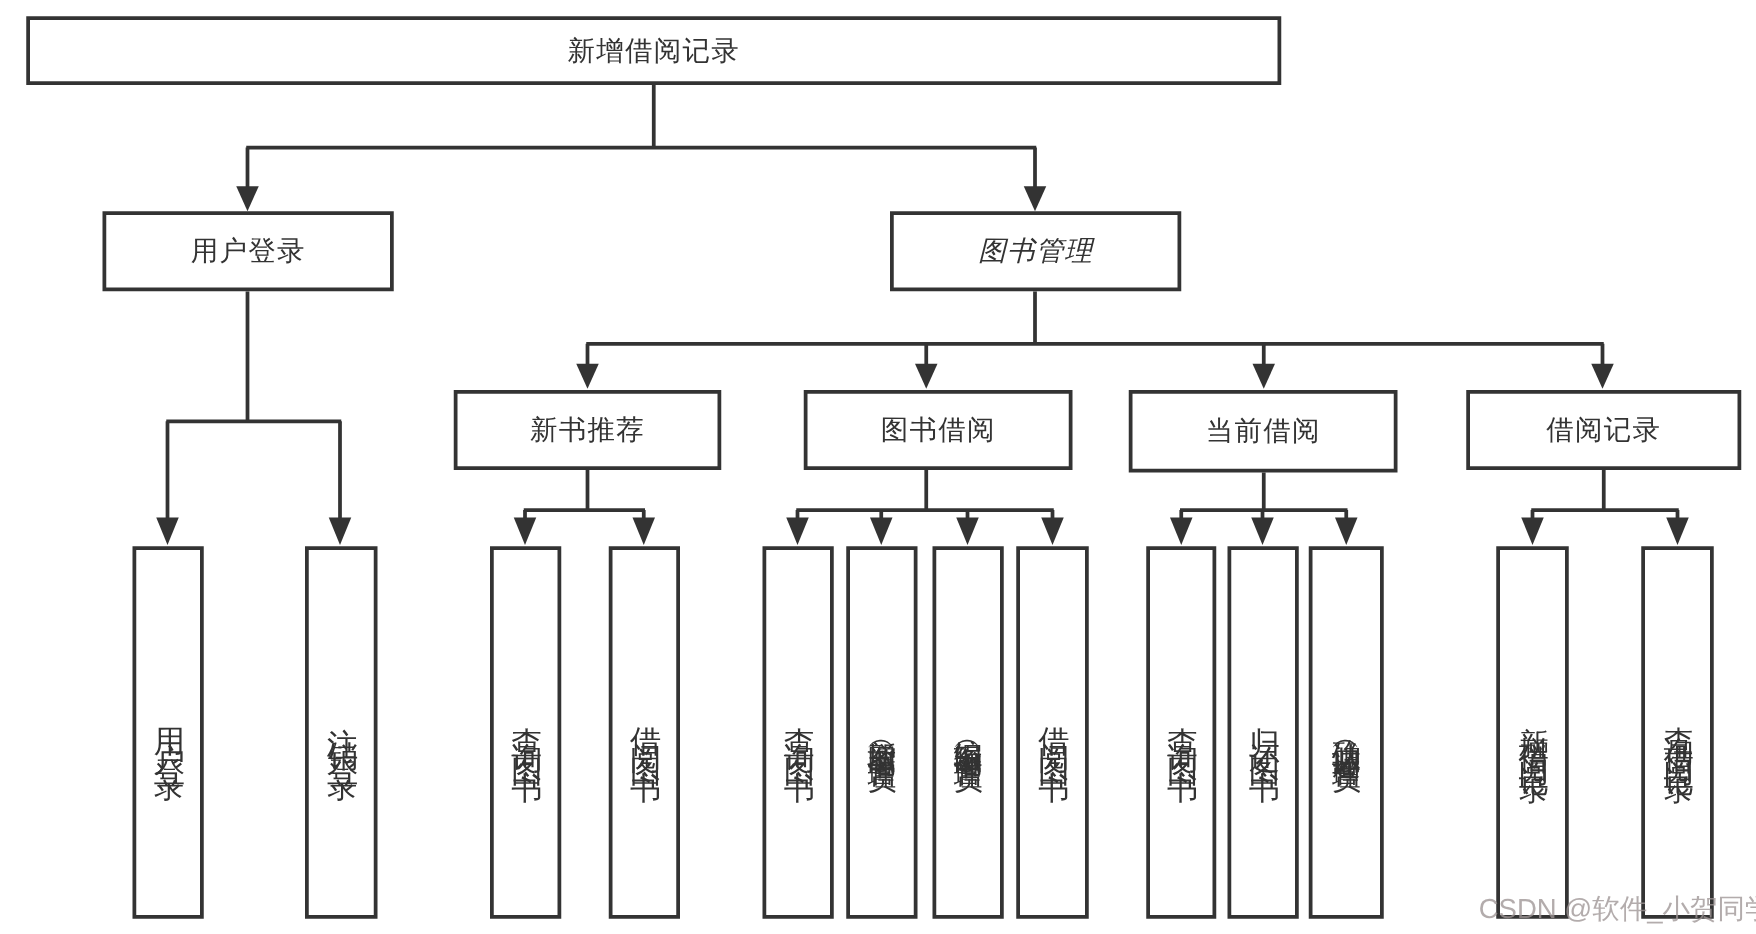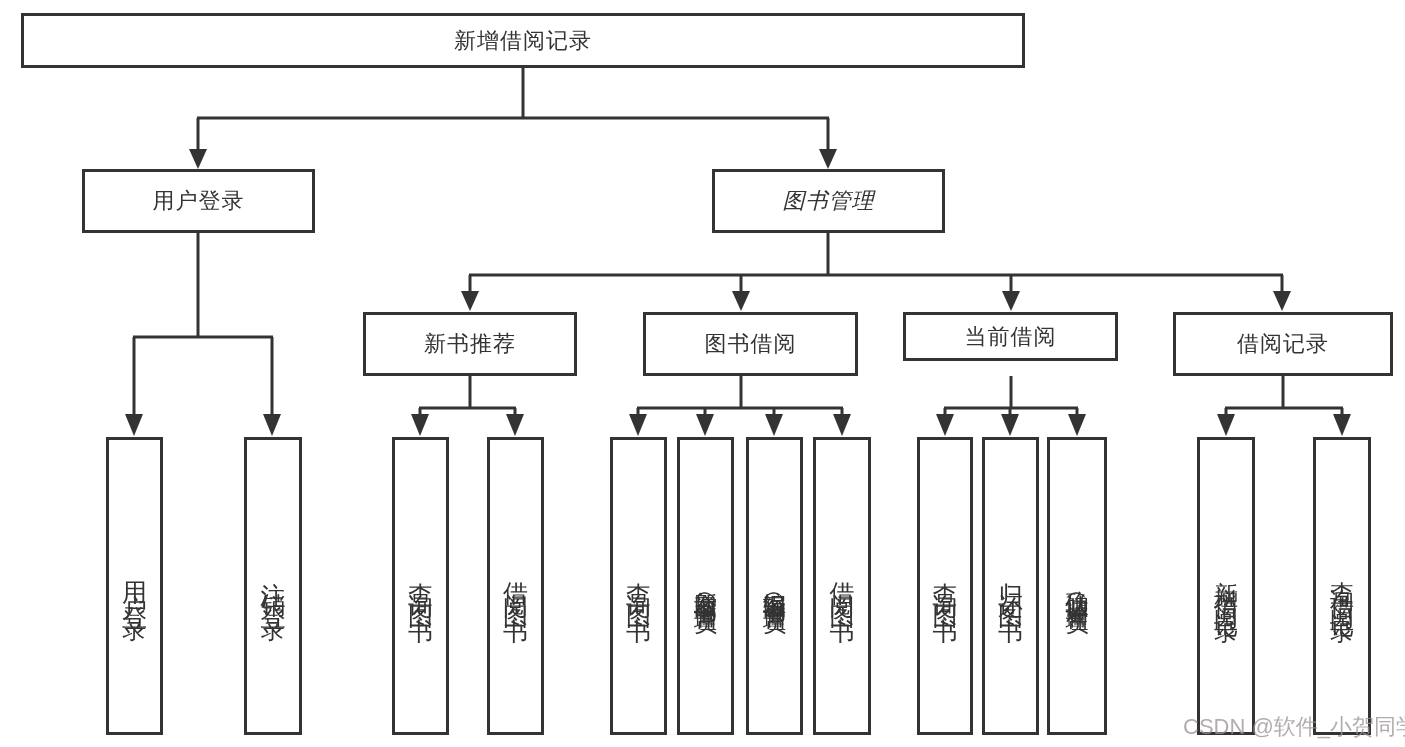--- a/index.html
+++ b/index.html
@@ -21,21 +21,21 @@
     font-size:25px;line-height:1;letter-spacing:12px;white-space:nowrap;
   }
   .leaf .vtext.med{letter-spacing:8px;font-size:24px;}
   .leaf .vtext.long{letter-spacing:3px;font-size:23px;}
   
   .n-root{left:21px;top:13px;width:1004px;height:55px;}
   .n-user-login{left:82px;top:169px;width:233px;height:64px;}
   .n-book-mgmt{left:712px;top:169px;width:233px;height:64px;font-style:italic;}
   .n-new-book{left:363px;top:312px;width:214px;height:64px;}
   .n-borrow{left:633px;top:312px;width:215px;height:64px;margin-left:10px;}
-  .n-current{left:903px;top:312px;width:215px;height:49px;}
+  .n-current{left:903px;top:312px;width:215px;height:66px;}
   .n-records{left:1173px;top:312px;width:220px;height:64px;}
   .leaf{top:437px;height:298px;width:57px;}
   .n-a1{left:106px;}
   .n-a2{left:244px;width:58px;}
   .n-b1{left:392px;}
   .n-b2{left:487px;}
   .n-c1{left:610px;}
   .n-c2{left:677px;}
   .n-c3{left:746px;}
   .n-c4{left:813px;width:58px;}

